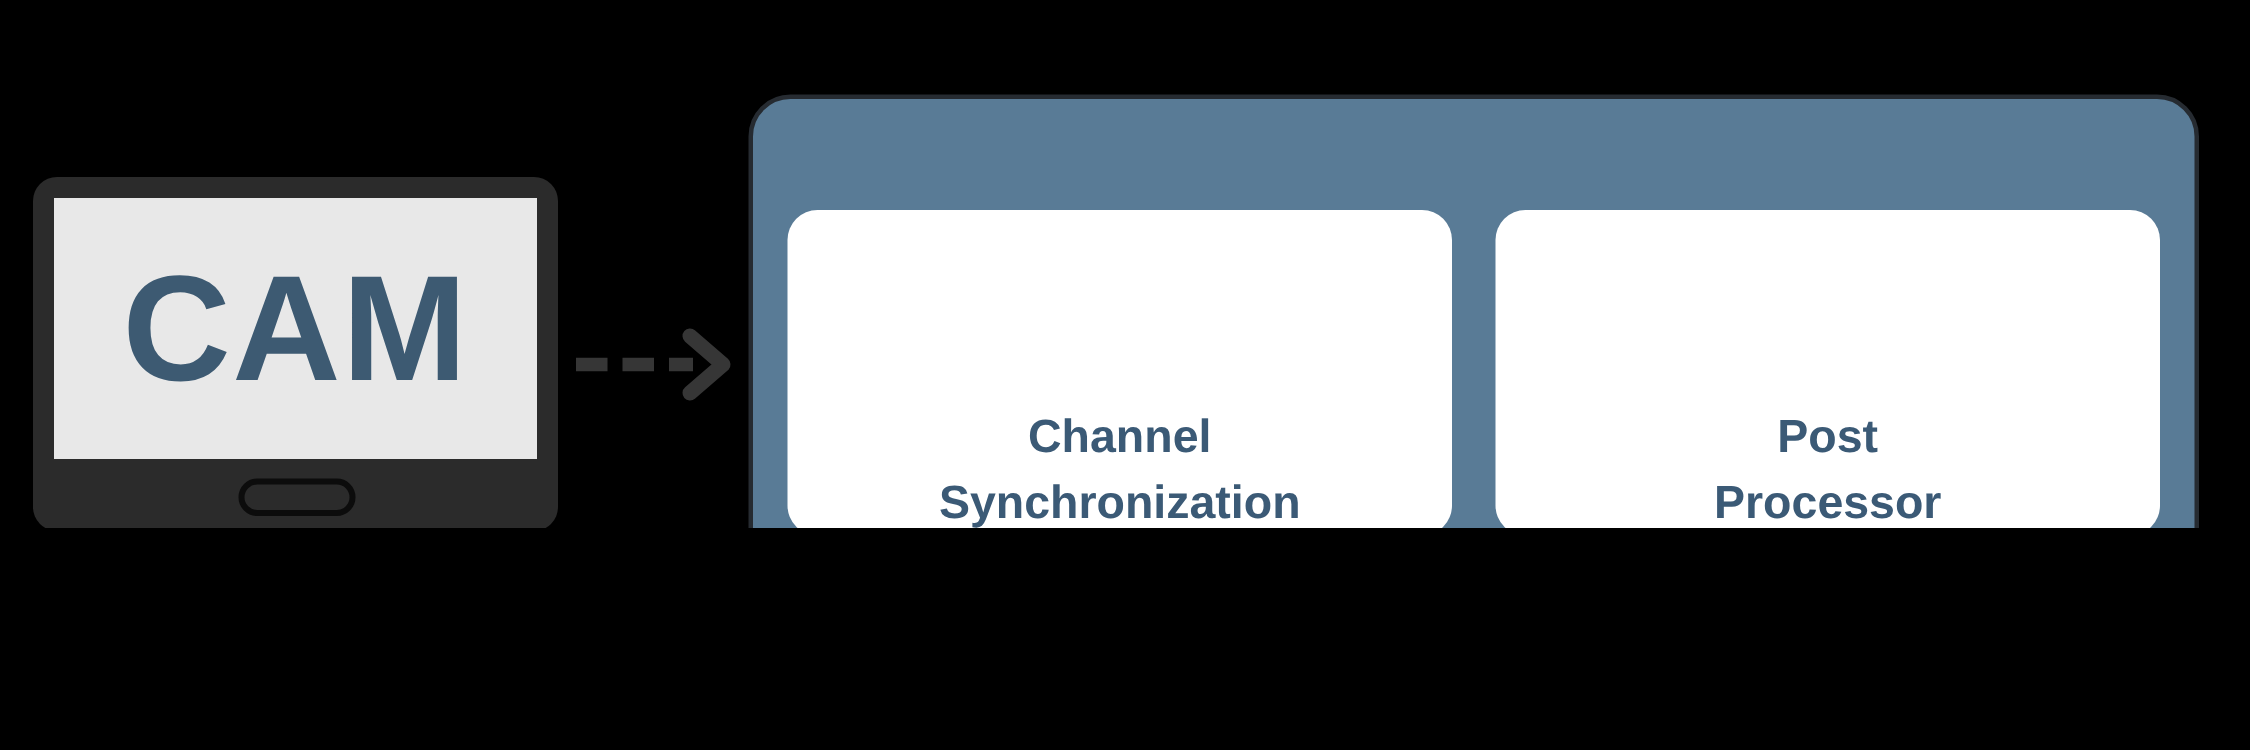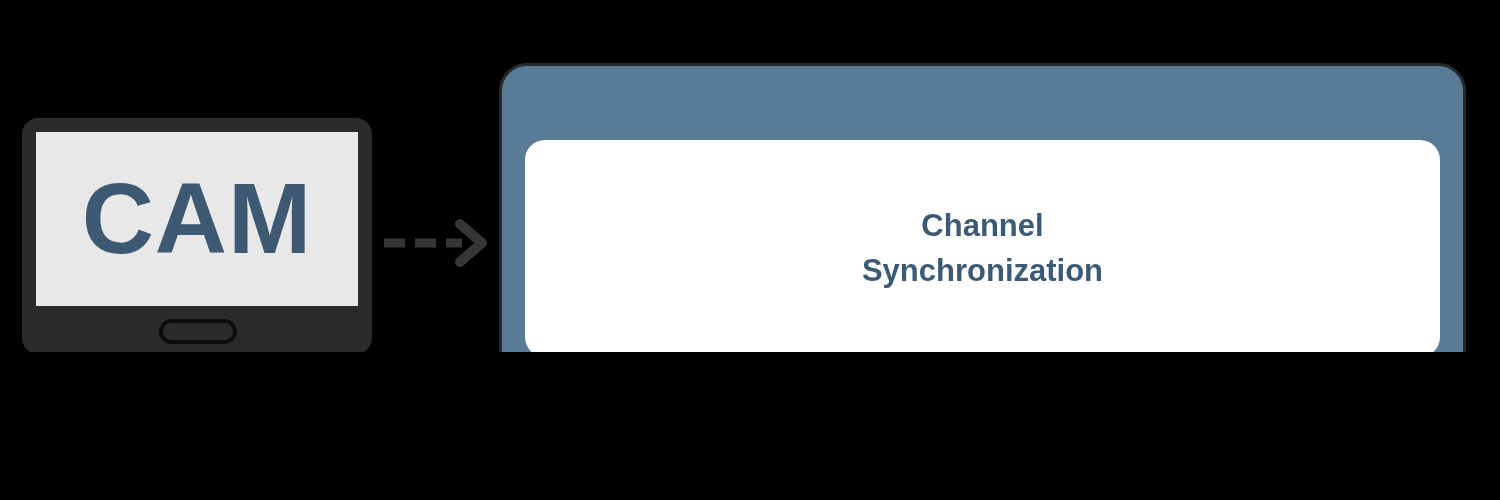--- a/index.html
+++ b/index.html
@@ -38,21 +38,21 @@
     display: flex;
     flex-direction: row;
     gap: 29px;
     padding: 74px 23px 77px 23px;
   }
   .card {
     flex: 1;
     background: #ffffff;
     border-radius: 20px;
     display: flex;
-    align-items: center;
+    align-items: flex-end;
     justify-content: center;
   }
   .card-label {
     color: #3b5a76;
     font-size: 31px;
     font-weight: bold;
     line-height: 1.42;
     text-align: center;
     white-space: pre-line;
   }
@@ -80,15 +80,19 @@
   <svg class="arrow-svg" width="500" height="500" viewBox="0 0 500 500" aria-hidden="true">
     <line x1="384" y1="243" x2="462" y2="243" stroke="#363636" stroke-width="9" stroke-dasharray="21 10"></line>
     <path d="M 460 224 L 482 243 L 460 262" fill="none" stroke="#363636" stroke-width="10" stroke-linecap="round" stroke-linejoin="round"></path>
   </svg>
 
   <div class="panel">
     <div class="card">
       <span class="card-label">Channel
 Synchronization</span>
     </div>
+    <div class="card">
+      <span class="card-label">Post
+Processor</span>
+    </div>
   </div>
 
 </div>
 
 </body></html>

